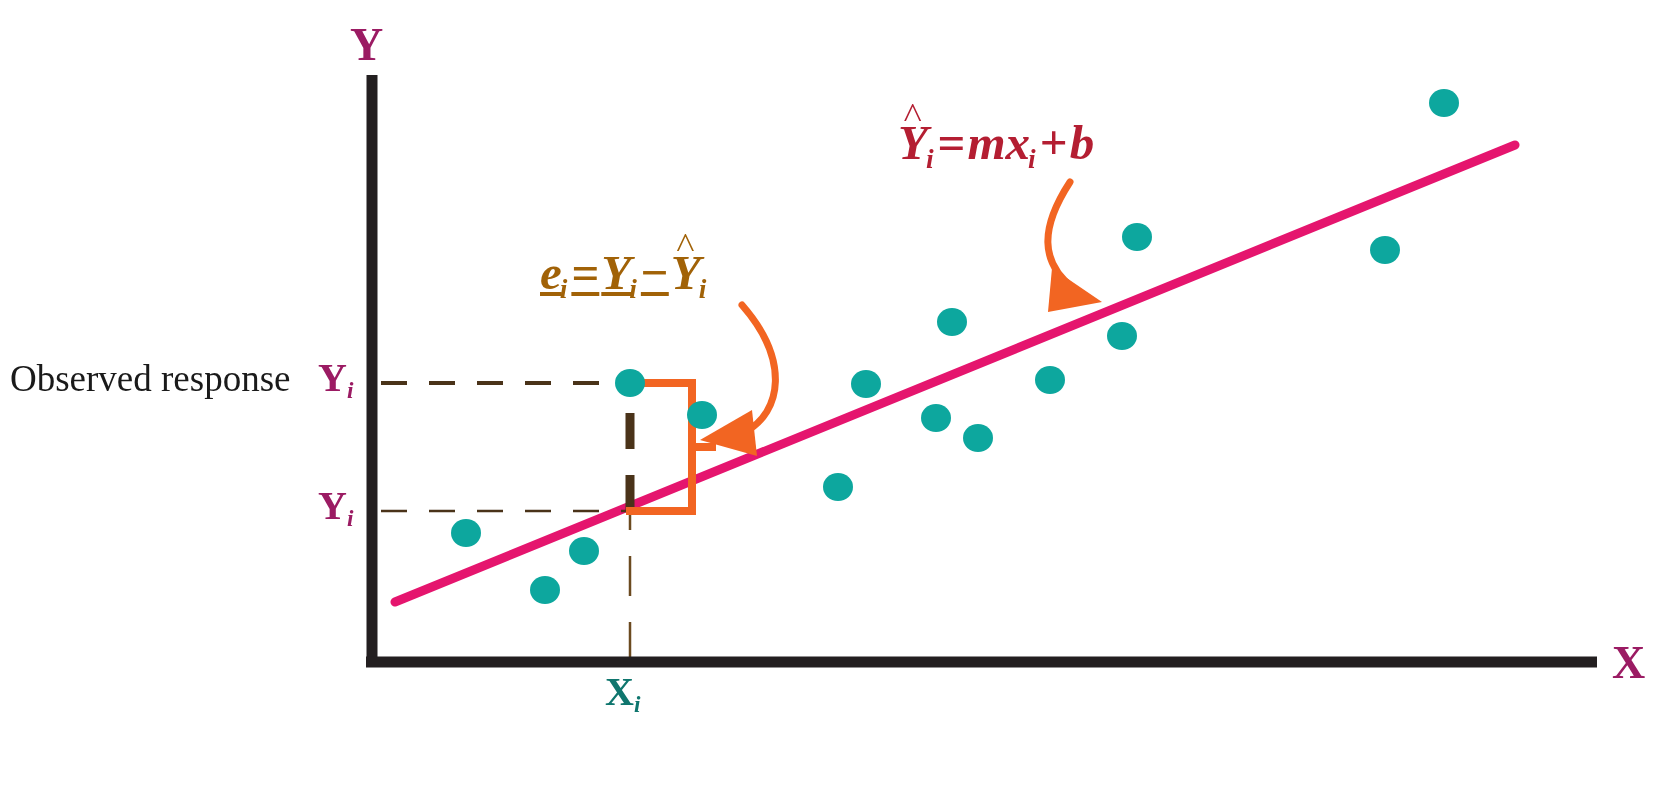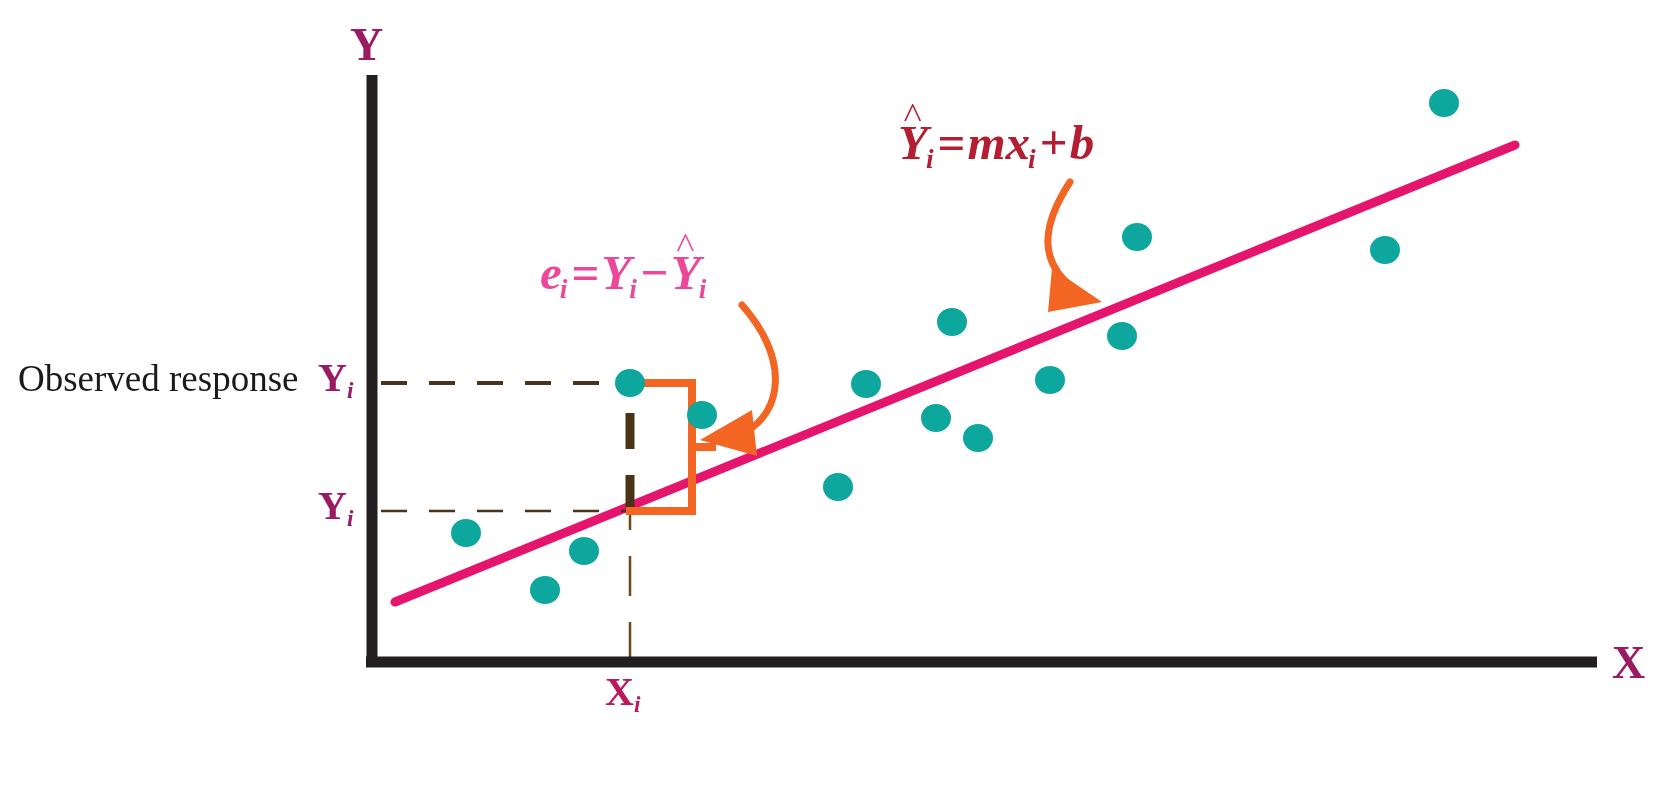--- a/index.html
+++ b/index.html
@@ -34,21 +34,20 @@
   }
   .tick-title {
     font-family: "Liberation Serif", serif;
     font-weight: bold;
     font-size: 40px;
   }
   .resp-text {
     font-family: "Liberation Serif", serif;
     font-size: 37px;
     color: #1a1a1a;
-    margin-left: 8px;
   }
   .sub {
     font-size: 0.58em;
     font-style: italic;
     vertical-align: baseline;
     position: relative;
     top: 0.30em;
     font-weight: bold;
   }
   .eq {
@@ -142,25 +141,25 @@
 
   <div class="lbl tick-title" style="left:318px; top:358px; color:#9B1B63;">
     <span>Y</span><span class="sub">i</span>
   </div>
 
 
   <div class="lbl tick-title" style="left:318px; top:486px; color:#9B1B63;">
     <span>Y</span><span class="sub">i</span>
   </div>
 
-  <div class="lbl tick-title" style="left:605px; top:672px; color:#be185d;">
+  <div class="lbl tick-title" style="left:605px; top:672px; color:#0f766e;">
     <span>X</span><span class="sub">i</span>
   </div>
 
-  <div class="lbl eq" style="left:540px; top:248px; color:#ec4899;">
+  <div class="lbl eq" style="left:540px; top:248px; color:#a16207;text-decoration:underline;">
     <span>e</span><span class="isub">i</span><span class="op">=</span><span>Y</span><span class="isub">i</span><span class="op">−</span><span class="hatwrap"><span class="hatmark">˄</span><span>Y</span></span><span class="isub">i</span>
   </div>
 
   <div class="lbl eq" style="left:898px; top:118px; color:#B41E32;">
     <span class="hatwrap"><span class="hatmark">˄</span><span>Y</span></span><span class="isub">i</span><span class="op">=</span><span>m</span><span>x</span><span class="isub">i</span><span class="op">+</span><span>b</span>
   </div>
 
 </div>
 
 </body></html>

